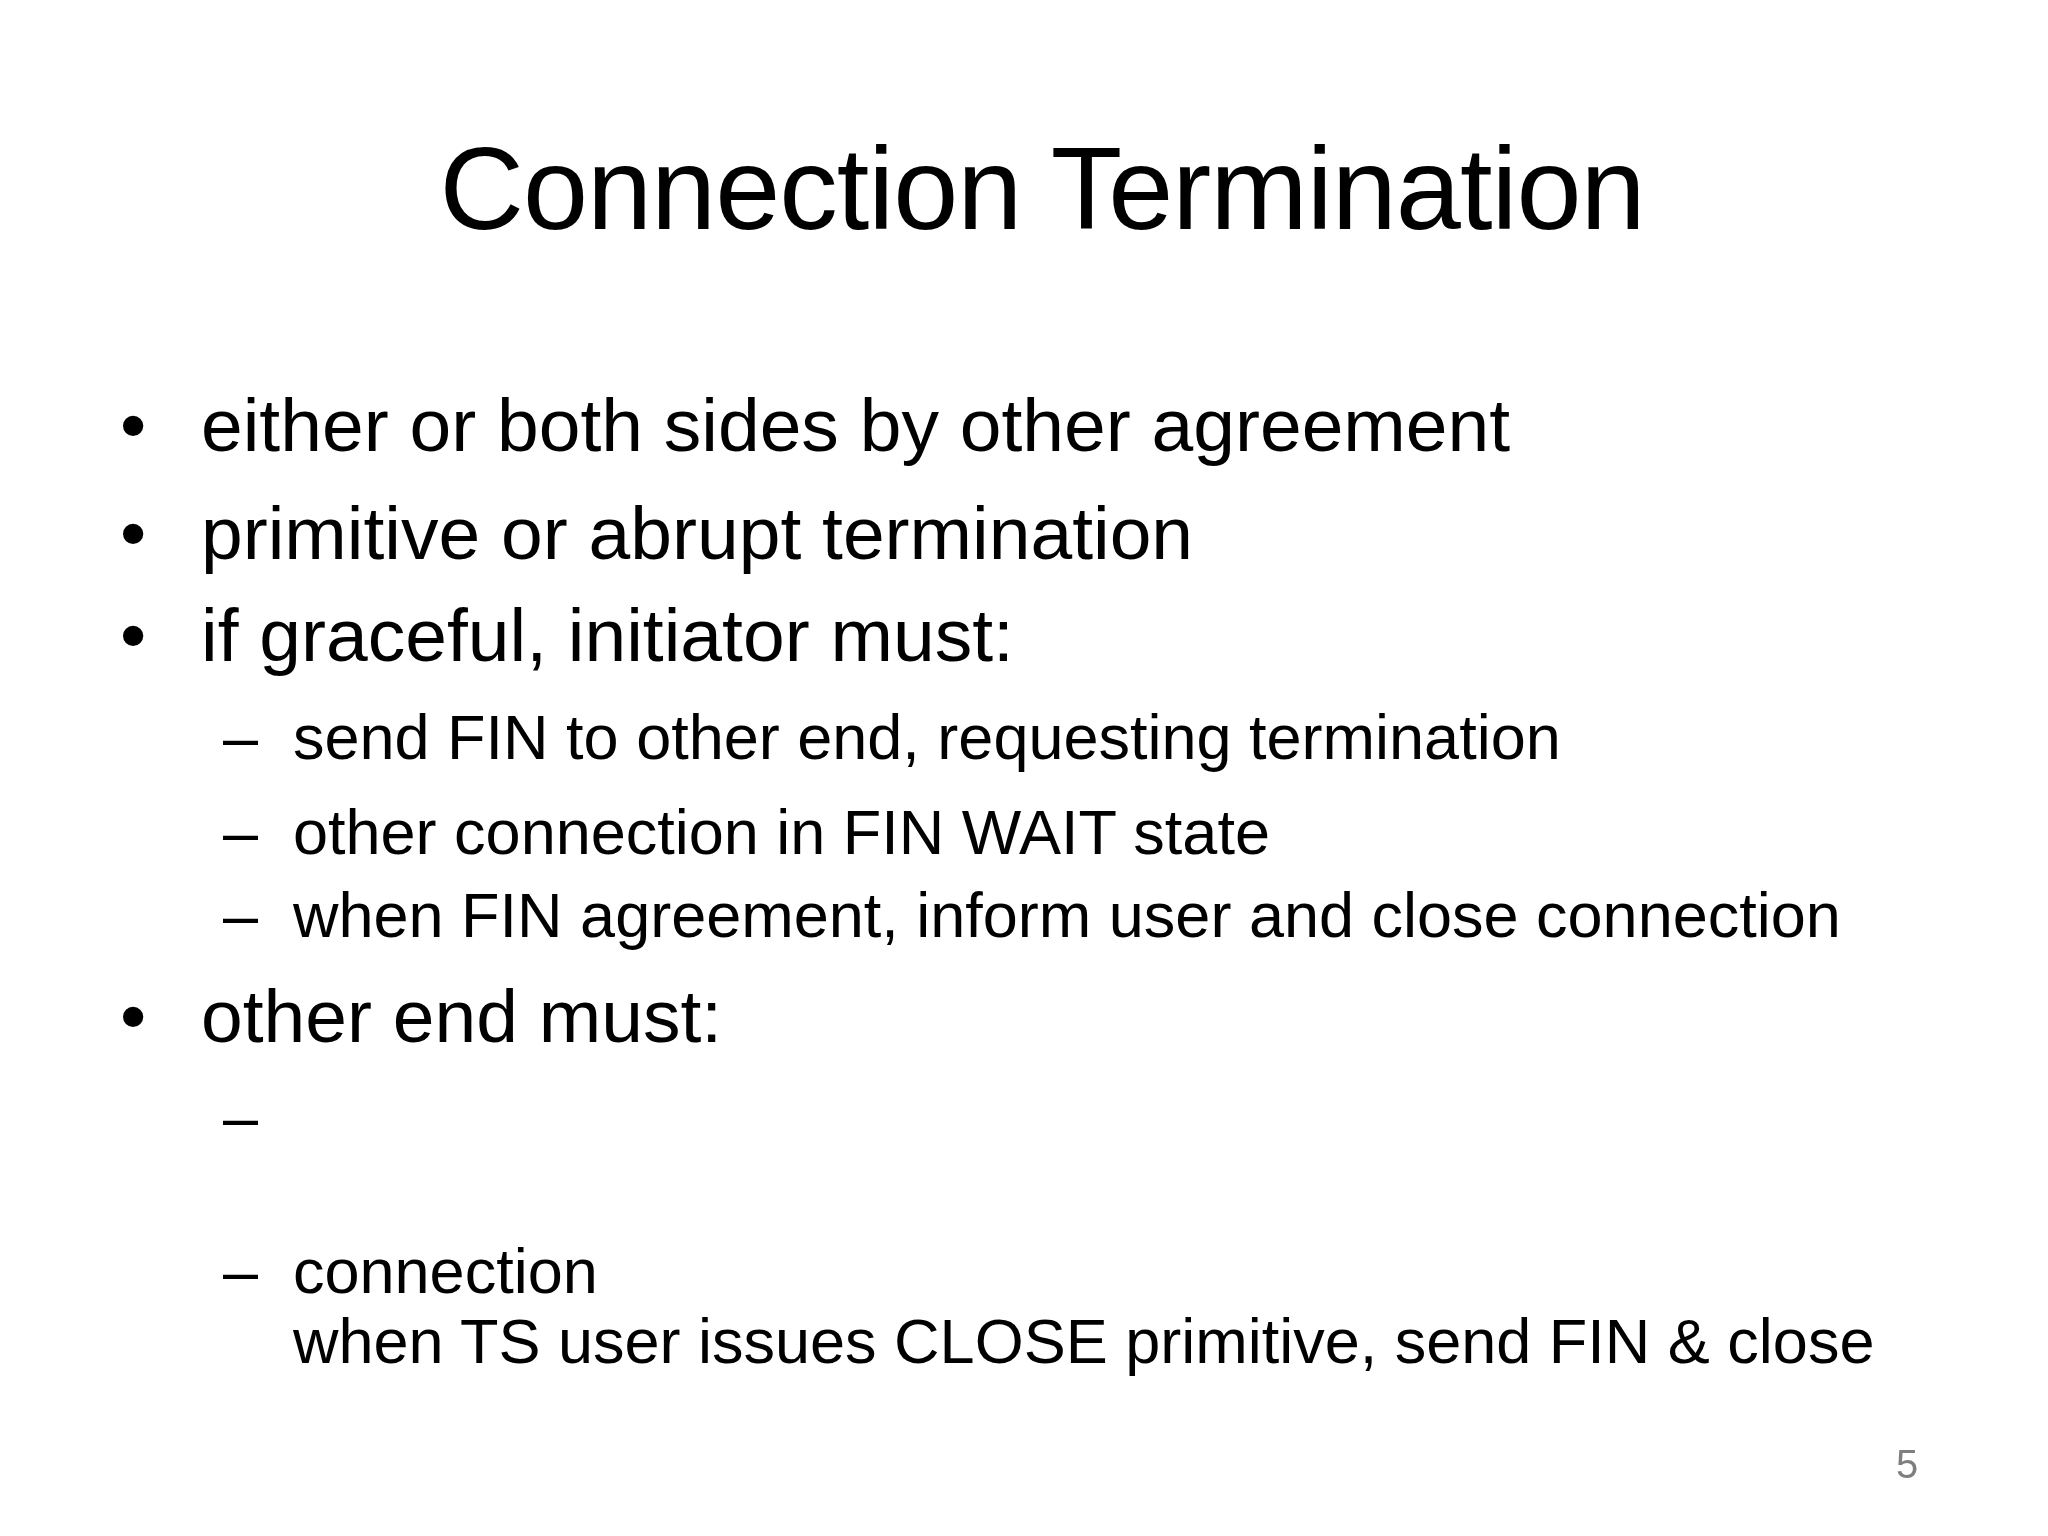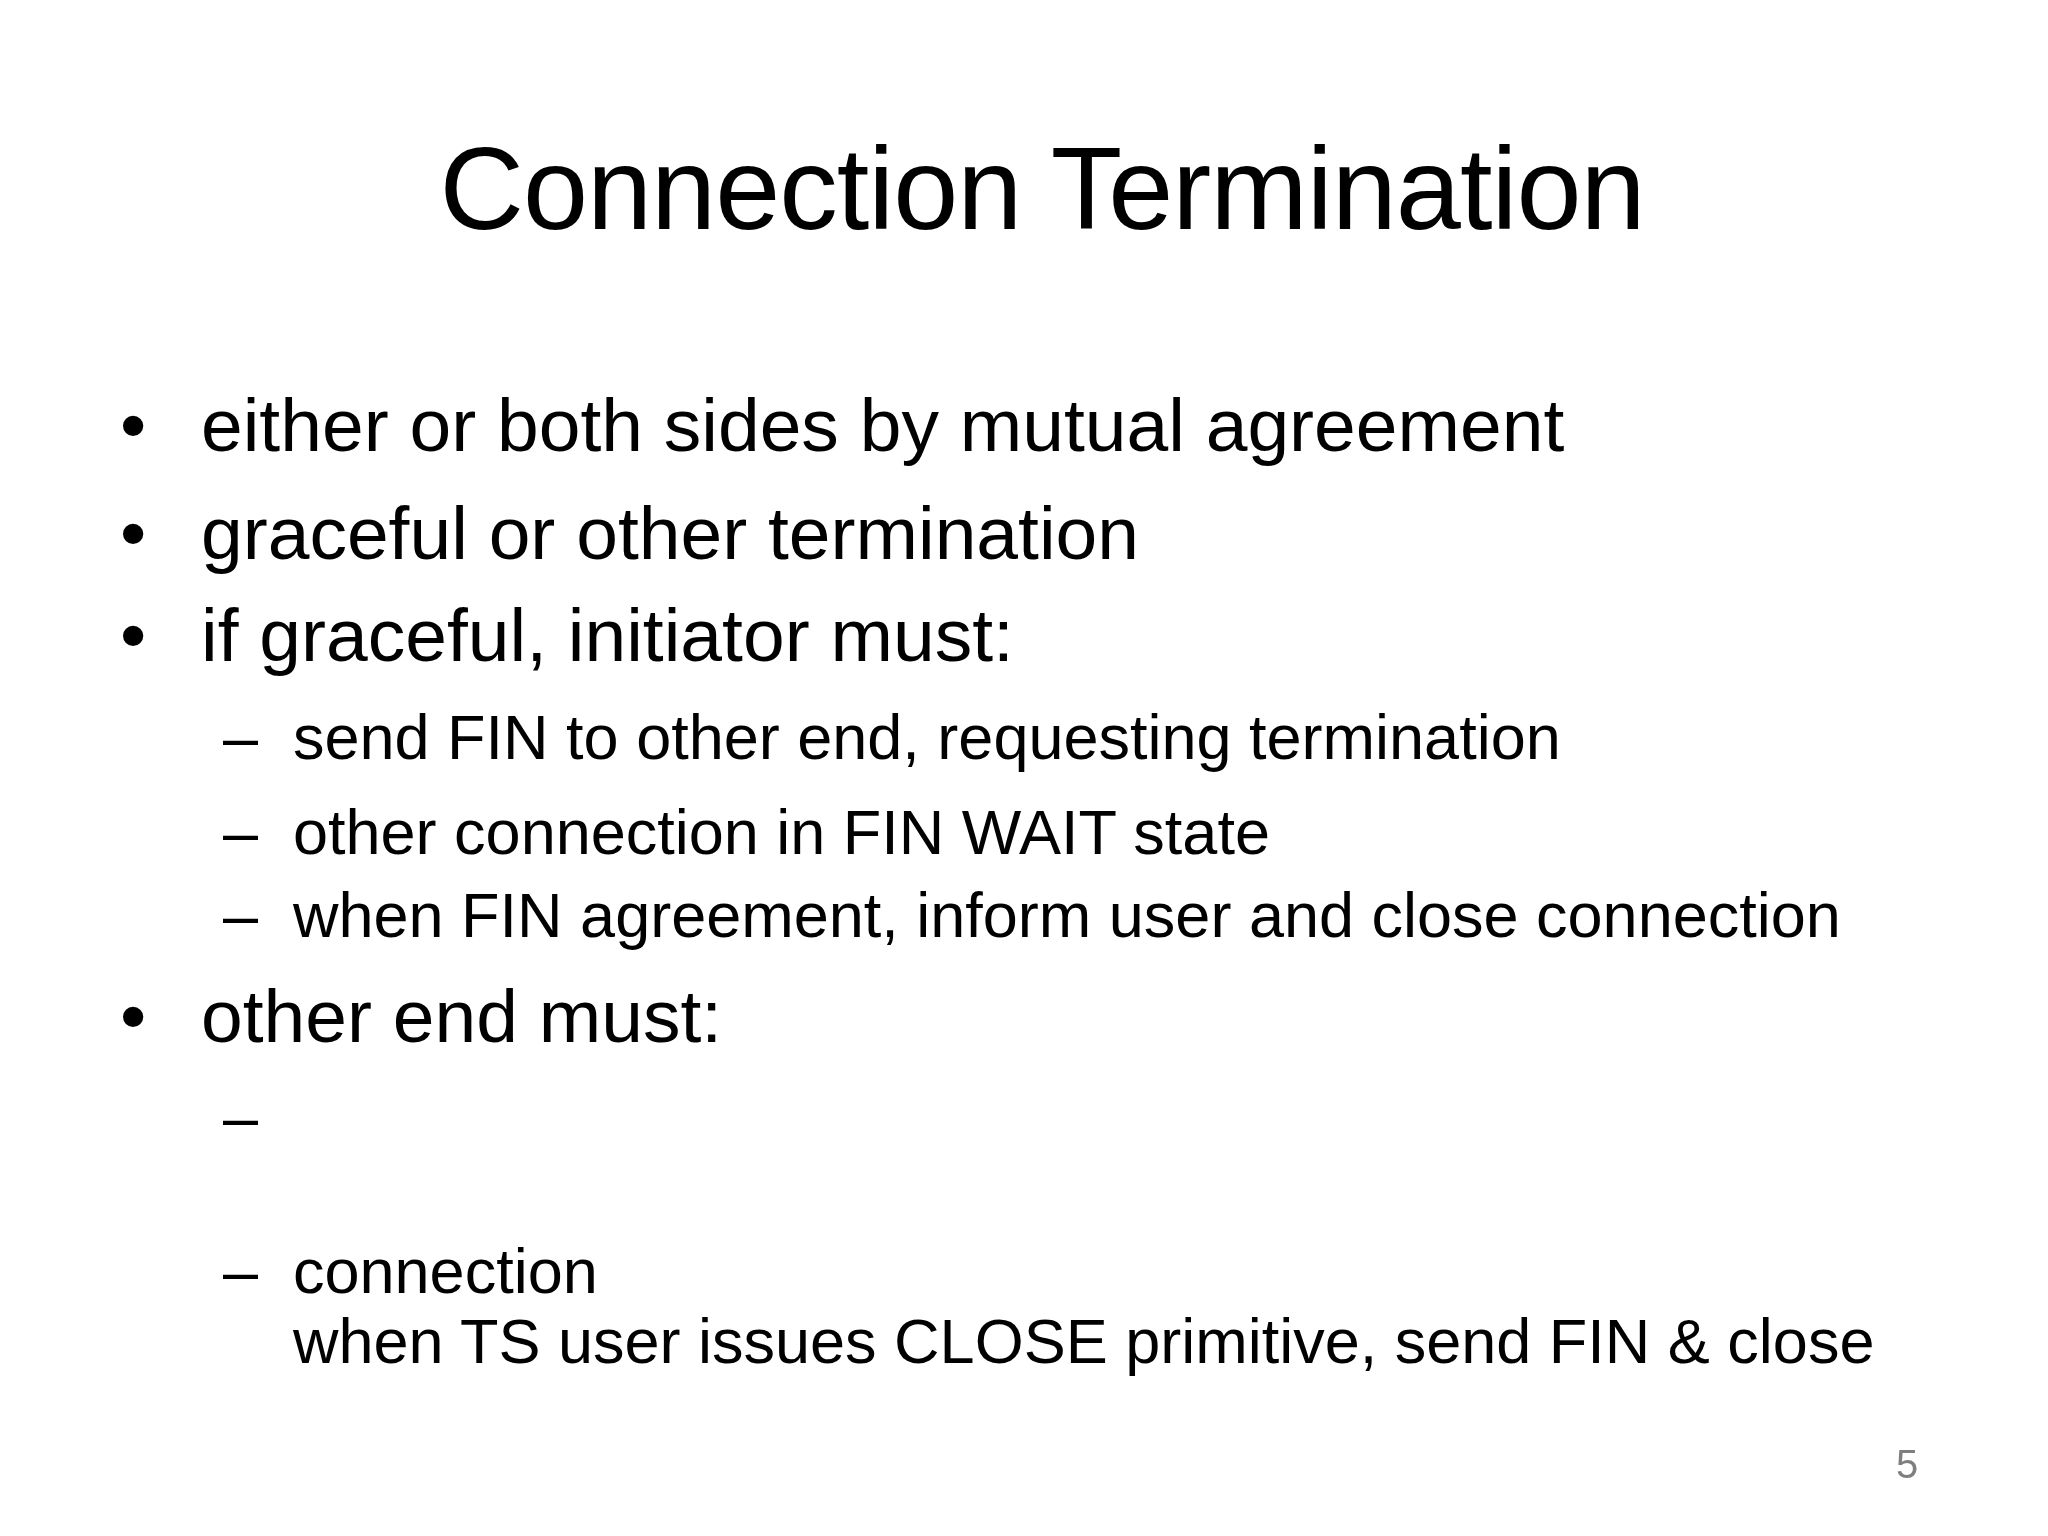--- a/index.html
+++ b/index.html
@@ -65,26 +65,26 @@
 </style>
 </head>
 <body>
 
 <div class="slide">
 
   <div class="title">Connection Termination</div>
 
   <div class="item lvl1" style="top:388px">
     <span class="marker">•</span>
-    <div>either or both sides by mutual agreement</div>
+    <div>either or both sides by other agreement</div>
   </div>
 
   <div class="item lvl1" style="top:496px">
     <span class="marker">•</span>
-    <div>graceful or other termination</div>
+    <div>primitive or abrupt termination</div>
   </div>
 
   <div class="item lvl1" style="top:598px">
     <span class="marker">•</span>
     <div>if graceful, initiator must:</div>
   </div>
 
   <div class="item lvl2" style="top:702px">
     <span class="marker">–</span>
     <div>send FIN to other end, requesting termination</div>

